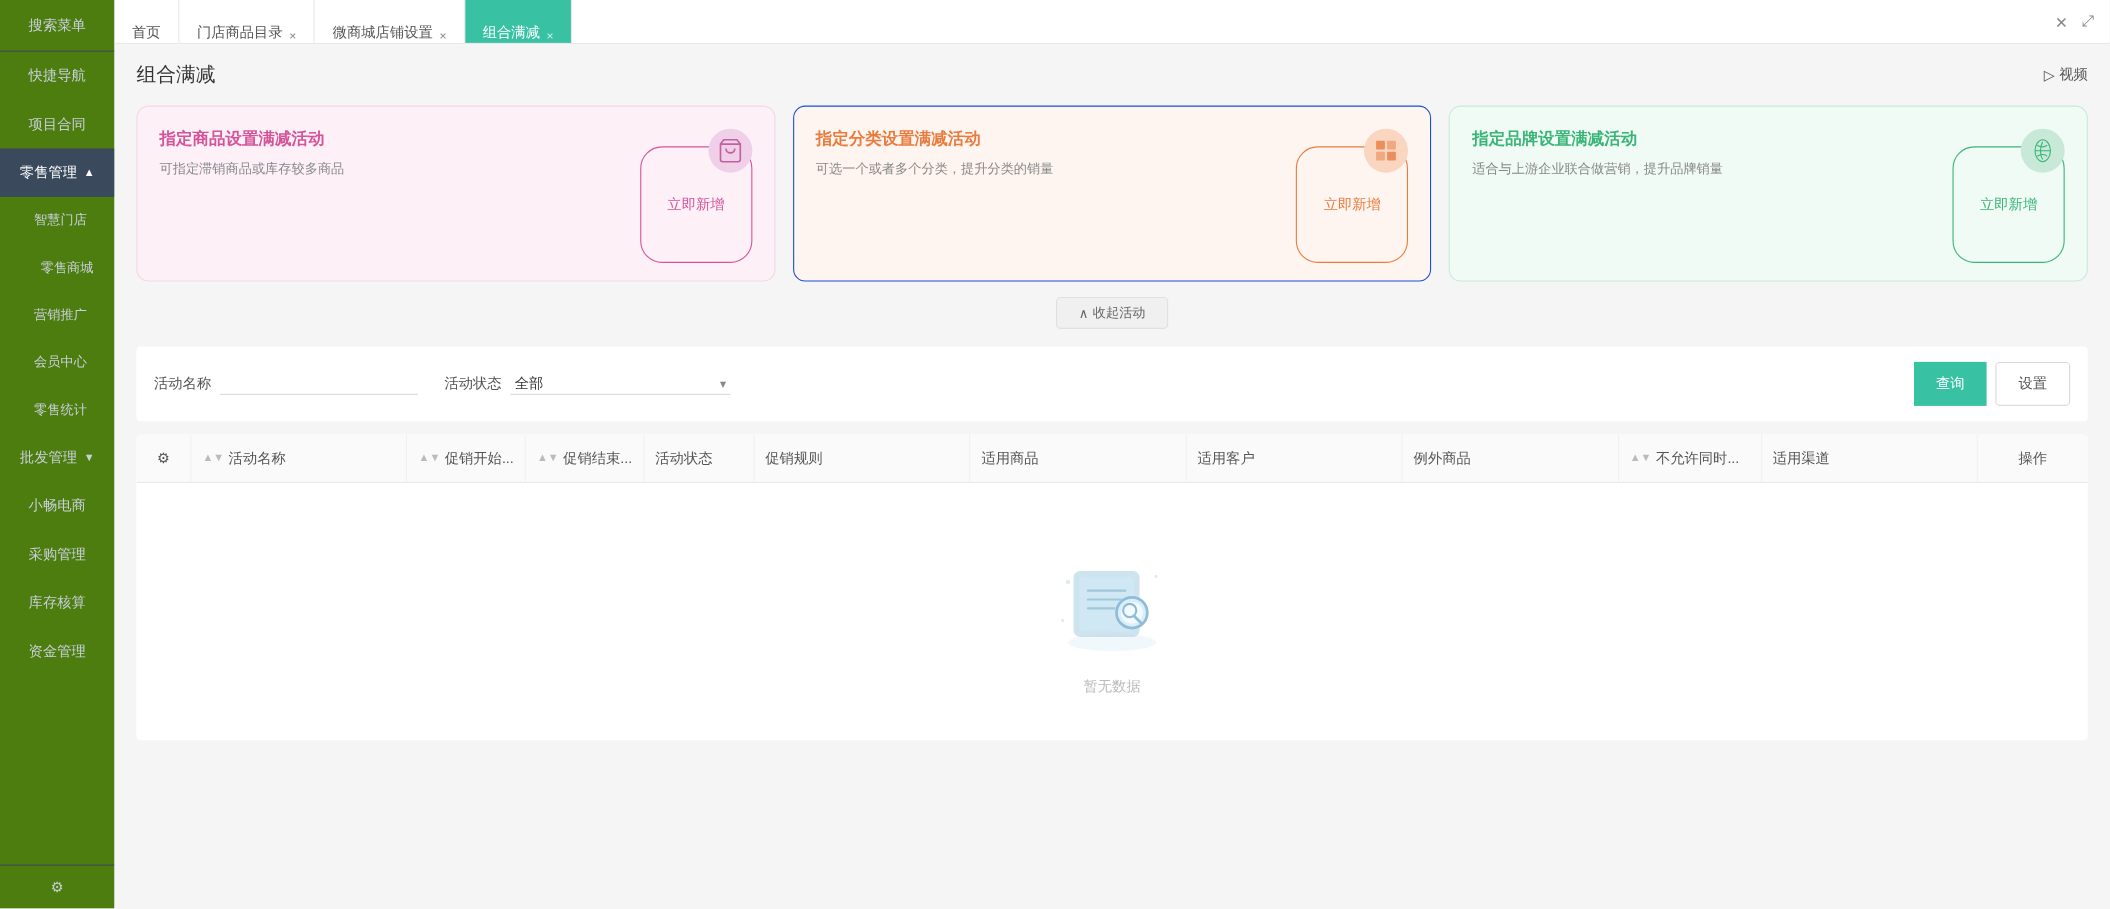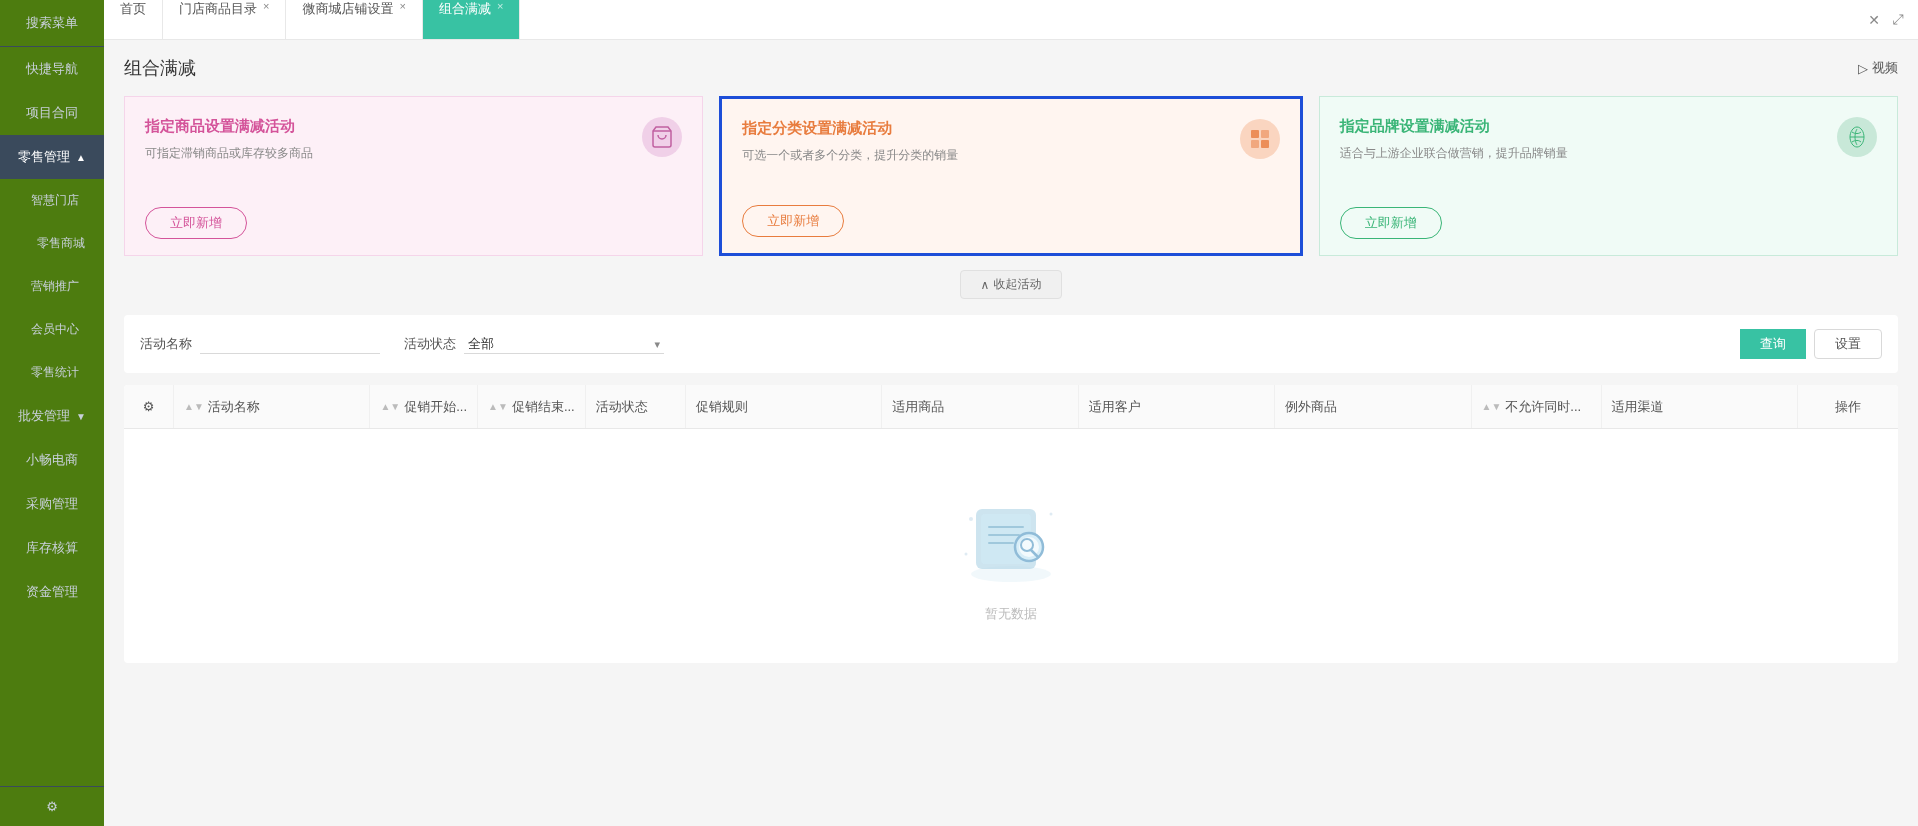--- a/index.html
+++ b/index.html
@@ -61,21 +61,21 @@
       display: flex;
       align-items: center;
       padding: 0;
       height: 40px;
       flex-shrink: 0;
     }
     .tab {
       padding: 0 16px;
       height: 100%;
       display: flex;
-      align-items: flex-start;
+      align-items: flex-end;
       gap: 6px;
       font-size: 13px;
       cursor: pointer;
       color: #555;
       border-right: 1px solid #e8e8e8;
       white-space: nowrap;
     }
     .tab.active {
       background: #38c2a3;
       color: #fff;
@@ -134,30 +134,29 @@
     }
 
     
     .activity-cards {
       display: flex;
       gap: 16px;
       margin-bottom: 14px;
     }
     .activity-card {
       flex: 1;
-      border-radius: 0;
+      border-radius: 11px;
       padding: 20px 20px 16px 20px;
       position: relative;
       display: flex;
-      flex-direction: column;
       justify-content: space-between;
       min-height: 160px;
     }
     .activity-card.pink { background: #fdf0f7; border: 1px solid #f5d5ea; }
-    .activity-card.orange { background: #fff5f0; border: 3px solid #1d4ed8; }
+    .activity-card.orange { background: #fff5f0; border: 1px solid #1d4ed8; }
     .activity-card.green { background: #f0fbf6; border: 1px solid #c8eada; }
 
     .card-title {
       font-size: 15px;
       font-weight: 600;
       margin-bottom: 8px;
     }
     .activity-card.pink .card-title { color: #d4549a; }
     .activity-card.orange .card-title { color: #e87c3e; }
     .activity-card.green .card-title { color: #3ab577; }
@@ -279,21 +278,21 @@
       border-radius: 0;
       padding: 6px 20px;
       font-size: 13px;
       cursor: pointer;
     }
     .btn-settings {
       background: #fff;
       color: #555;
       border: 1px solid #d9d9d9;
       border-radius: 4px;
-      padding: 0 20px;
+      padding: 10px 20px;
       font-size: 13px;
       cursor: pointer;
     }
 
     
     .table-wrap {
       background: #fff;
       border-radius: 4px;
       overflow: hidden;
     }

